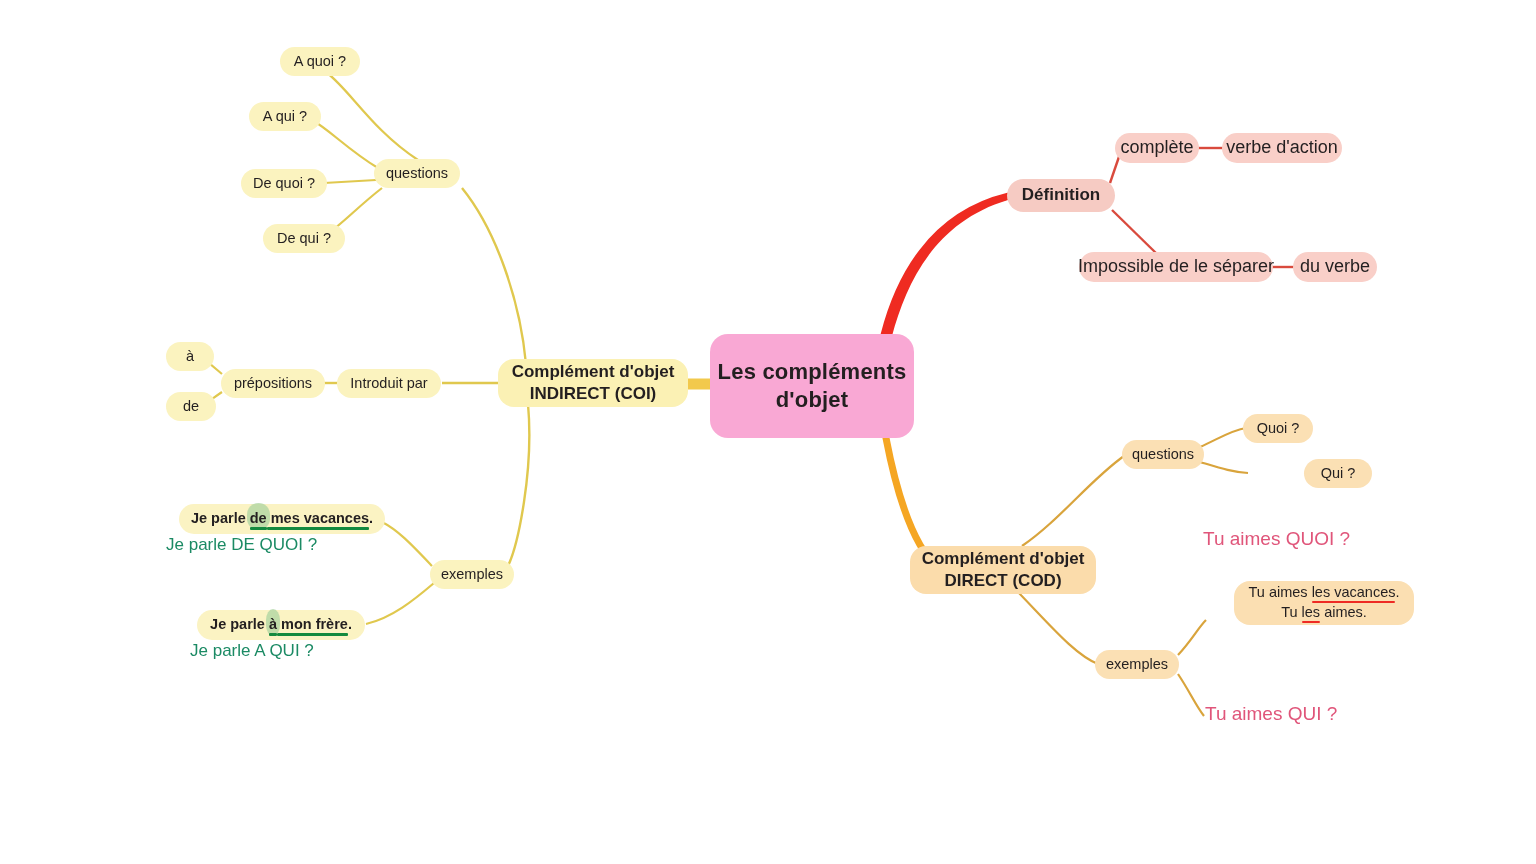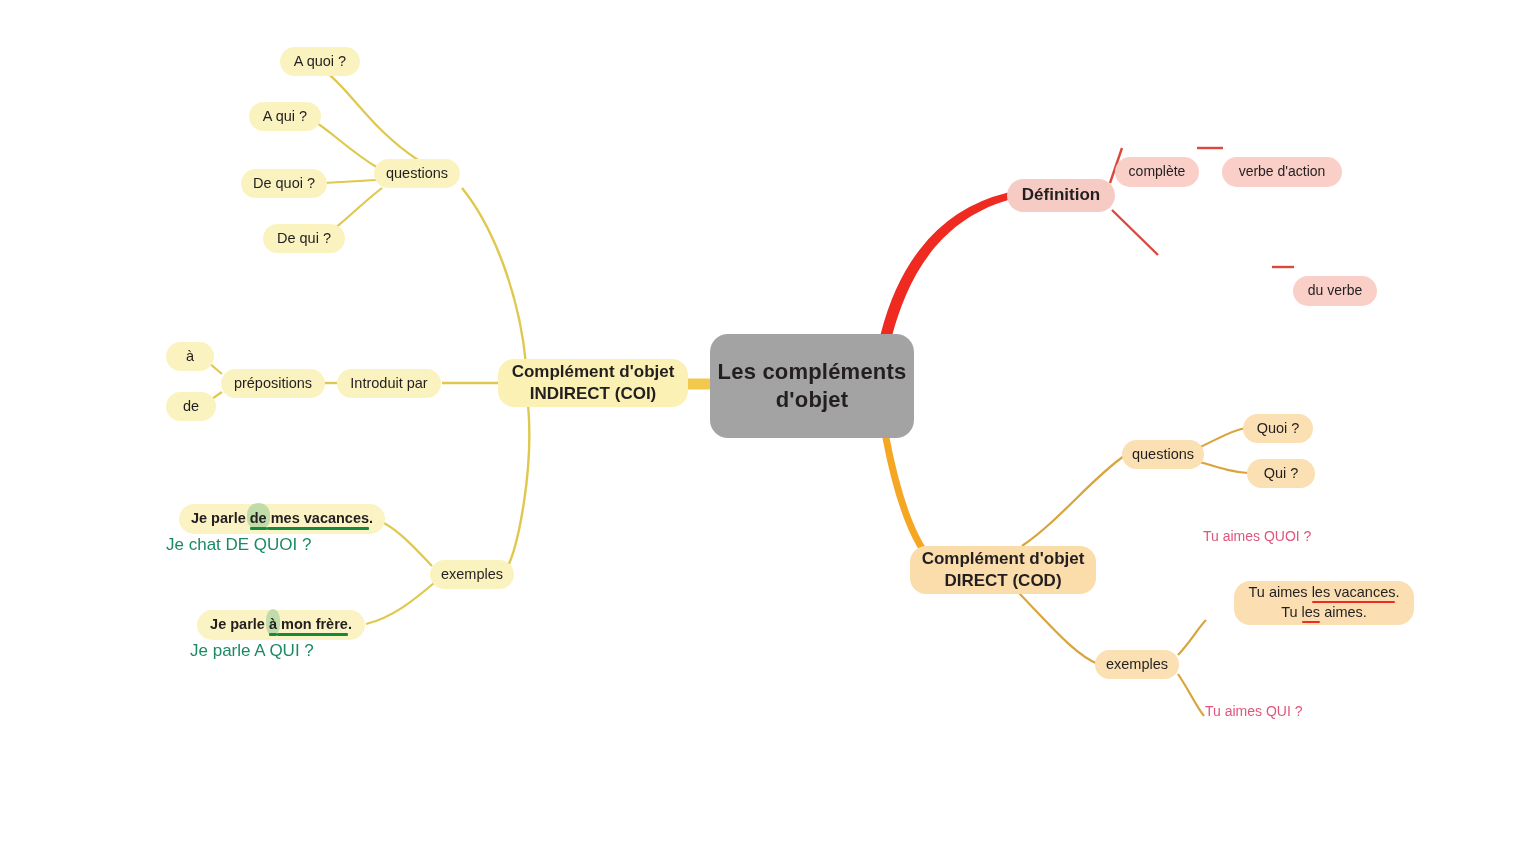--- a/index.html
+++ b/index.html
@@ -28,50 +28,50 @@
     text-align: center;
     border-radius: 999px;
     color: #231f20;
     white-space: nowrap;
     line-height: 1.22;
     z-index: 5;
   }
   
   .root {
     border-radius: 18px;
-    background: #a3a3a3;
+    background: #f9a8d4;
     font-weight: bold;
     font-size: 22px;
     letter-spacing: .2px;
     white-space: normal;
     line-height: 1.28;
     z-index: 8;
   }
   
-  .pink       { background: #f9cfc8; font-size: 14px; margin-top: 24px; }
+  .pink       { background: #f9cfc8; font-size: 18px; }
   .pink-main  { background: #f6cbc3; font-weight: bold; font-size: 17px; }
   
   .peach      { background: #fbe0b4; font-size: 14.5px; }
   .peach-main { background: #fbdcab; font-weight: bold; font-size: 17px;
                 white-space: normal; line-height: 1.3; border-radius: 16px; }
   .peach-ex   { background: #fbdfb2; font-size: 14.5px; white-space: normal;
                 border-radius: 16px; line-height: 1.35; }
   
   .lemon      { background: #fbf3bf; font-size: 14.5px; }
   .lemon-main { background: #fbf1b4; font-weight: bold; font-size: 17px;
                 white-space: normal; line-height: 1.3; border-radius: 16px; }
   .lemon-ex   { background: #fbf3c3; font-size: 14.5px; font-weight: 600;
                 border-radius: 999px; justify-content: center; }
 
   
   .caption {
     position: absolute;
     white-space: nowrap;
     z-index: 6;
-    font-size: 14px;
+    font-size: 19px;
   }
   .caption.red  { color: #e0557a; }
   .caption.teal { color: #1b8a64; font-size: 17px; }
 
   
   .u-red   { text-decoration: none; position: relative; }
   .u-red::after {
     content: ""; position: absolute; left: 0; right: 0; bottom: -3px;
     height: 2.5px; background: #ee2b24; border-radius: 1px;
   }
@@ -133,33 +133,34 @@
   </svg>
 
   <div class="node root" style="left:710px; top:334px; width:204px; height:104px;">Les compléments d'objet</div>
 
   <div class="node pink-main" style="left:1007px; top:179px; width:108px; height:33px;">Définition</div>
 
   <div class="node pink" style="left:1115px; top:133px; width:84px; height:30px;">complète</div>
 
   <div class="node pink" style="left:1222px; top:133px; width:120px; height:30px;">verbe d'action</div>
 
+  <div class="node pink" style="left:1079px; top:252px; width:194px; height:30px;">Impossible de le séparer</div>
 
   <div class="node pink" style="left:1293px; top:252px; width:84px; height:30px;">du verbe</div>
 
   <div class="node peach-main" style="left:910px; top:546px; width:186px; height:48px; flex-direction:column;">
     <span class="txtline">Complément d'objet</span>
     <span class="txtline">DIRECT (COD)</span>
   </div>
 
   <div class="node peach" style="left:1122px; top:440px; width:82px; height:29px;">questions</div>
 
   <div class="node peach" style="left:1243px; top:414px; width:70px; height:29px;">Quoi ?</div>
 
-  <div class="node peach" style="left:1247px; top:459px; width:68px; height:29px;">Qui ?</div>
+  <div class="node peach" style="left:1304px; top:459px; width:68px; height:29px;">Qui ?</div>
 
   <div class="node peach" style="left:1095px; top:650px; width:84px; height:29px;">exemples</div>
 
   <div class="caption red" style="left:1203px; top:528px;">Tu aimes QUOI ?</div>
 
   <div class="node peach-ex" style="left:1188px; top:581px; width:180px; height:44px; flex-direction:column;margin-left:46px;">
     <span class="txtline">
       <span>Tu aimes </span><span class="u-red">les vacances</span><span>.</span>
     </span>
     <span class="txtline">
@@ -193,21 +194,21 @@
 
   <div class="node lemon" style="left:166px; top:392px; width:50px; height:29px;">de</div>
 
   <div class="node lemon" style="left:430px; top:560px; width:84px; height:29px;">exemples</div>
 
   <div class="node lemon-ex" style="left:179px; top:504px; width:206px; height:30px;">
     <span>
       <span>Je parle </span><span class="hl-green u-green"><span>de</span></span><span class="u-green"> mes vacances</span><span>.</span>
     </span>
   </div>
-  <div class="caption teal" style="left:166px; top:535px;">Je chat DE QUOI ?</div>
+  <div class="caption teal" style="left:166px; top:535px;">Je parle DE QUOI ?</div>
 
   <div class="node lemon-ex" style="left:197px; top:610px; width:168px; height:30px;">
     <span>
       <span>Je parle </span><span class="hl-green u-green"><span>à</span></span><span class="u-green"> mon frère</span><span>.</span>
     </span>
   </div>
   <div class="caption teal" style="left:190px; top:641px;">Je parle A QUI ?</div>
 
 </div>
 

